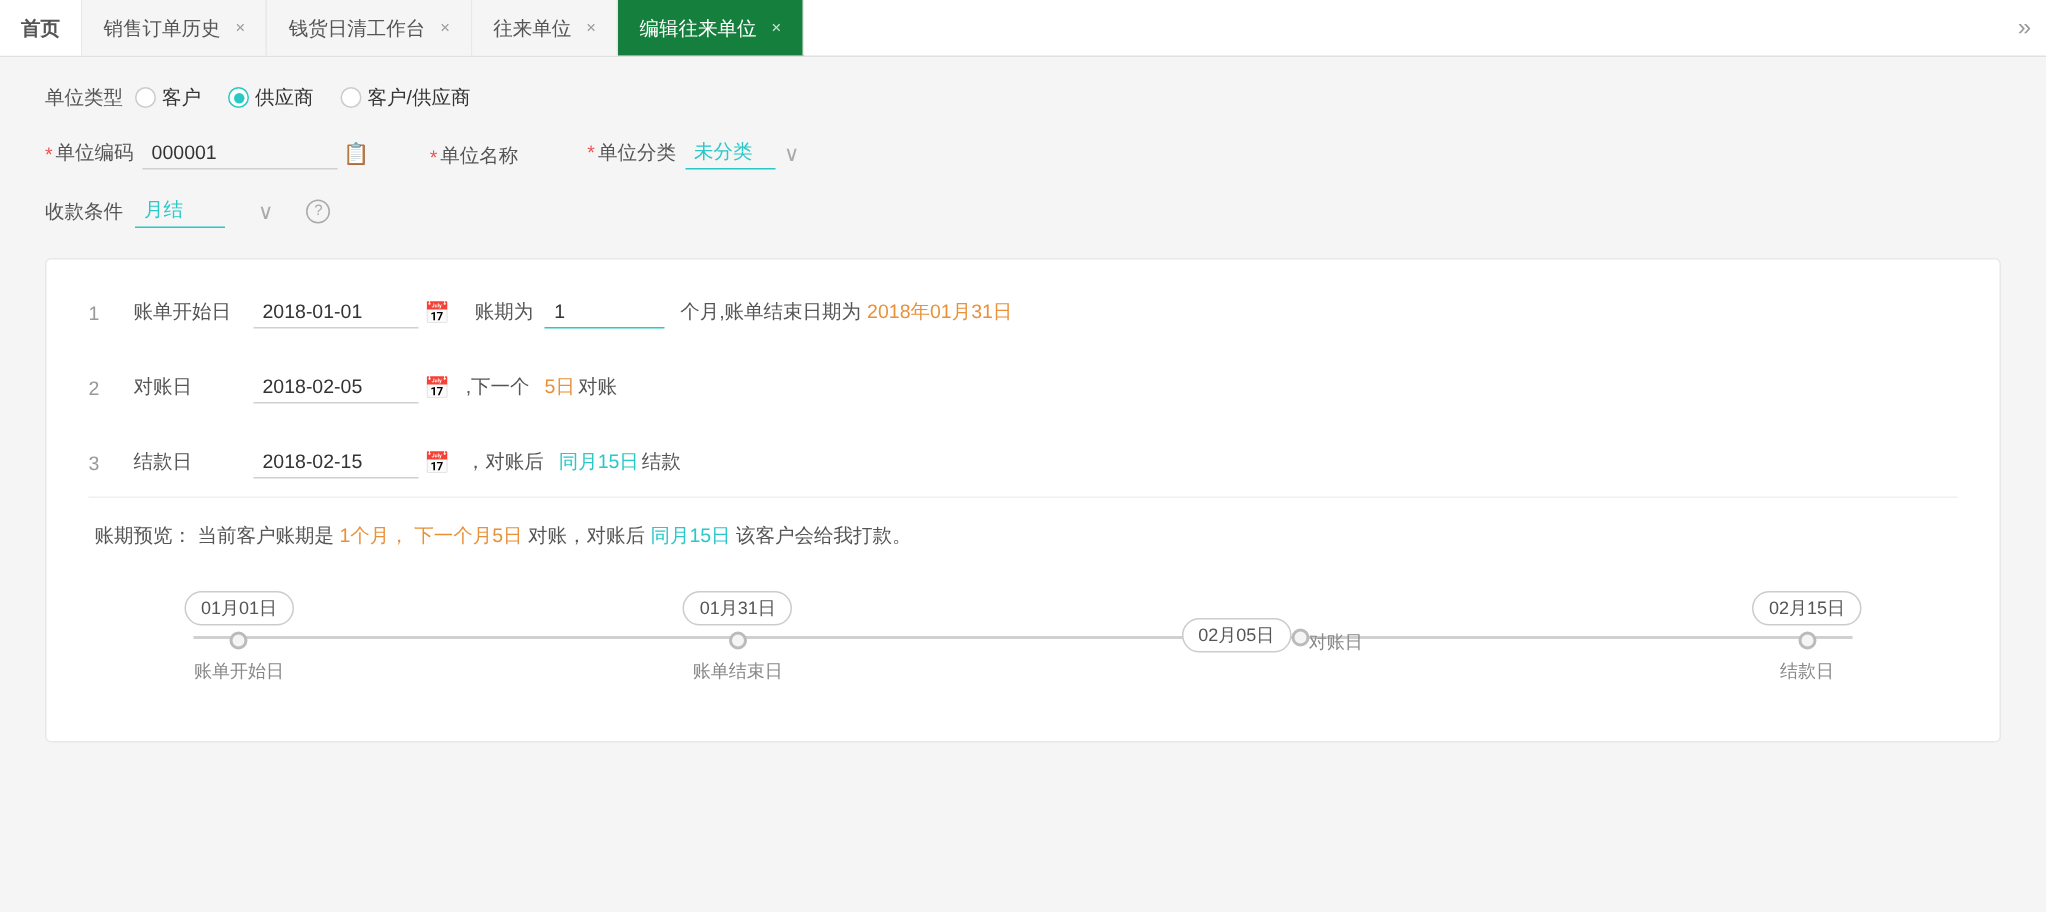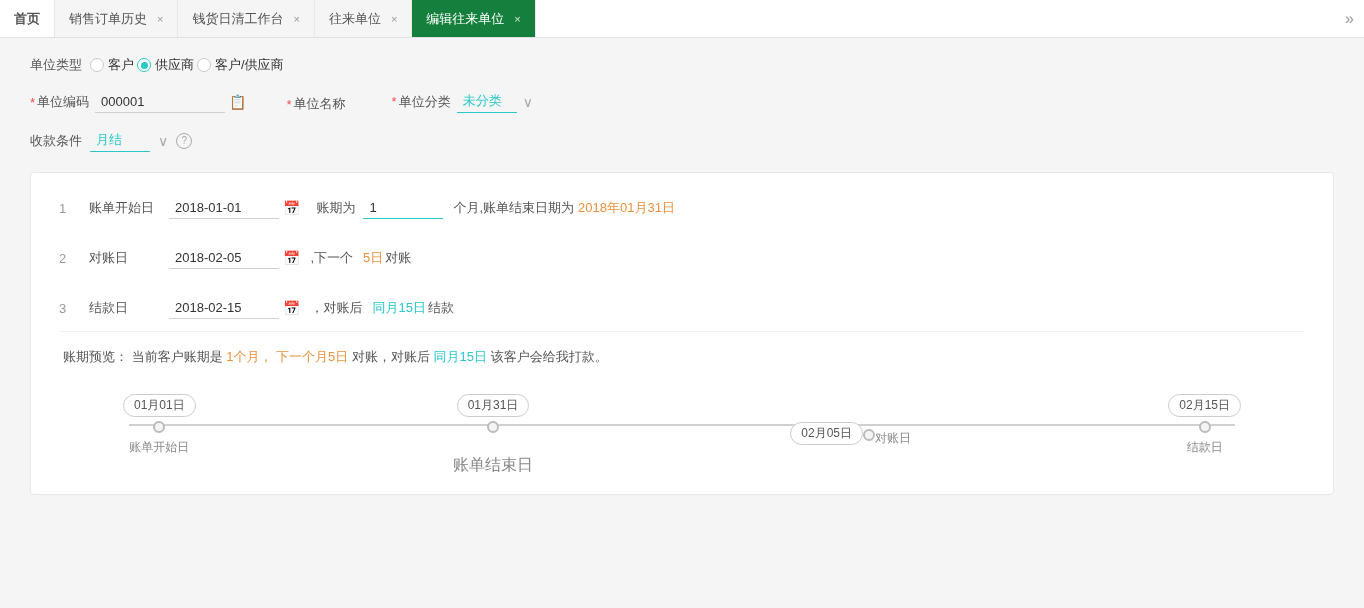--- a/index.html
+++ b/index.html
@@ -70,21 +70,21 @@
       margin-right: 8px;
       font-size: 13px;
     }
     .required-star {
       color: #f05050;
       margin-right: 2px;
     }
     .radio-group {
       display: flex;
       align-items: center;
-      gap: 3px;
+      gap: 18px;
     }
     .radio-item {
       display: flex;
       align-items: center;
       gap: 4px;
       cursor: pointer;
       font-size: 13px;
     }
     .radio-circle {
       width: 14px;
@@ -123,21 +123,21 @@
     .field-icon {
       color: #aaa;
       margin-left: 4px;
       cursor: pointer;
       font-size: 14px;
     }
 
     .select-group {
       display: flex;
       align-items: center;
-      gap: 4px;
+      gap: 18px;
     }
     .select-value {
       color: #2ac8c8;
       font-size: 13px;
       border-bottom: 1.5px solid #2ac8c8;
       padding: 2px 6px;
       min-width: 60px;
     }
     .chevron-down {
       color: #999;
@@ -360,21 +360,21 @@
 
         <div style="display:flex; flex-direction:column; align-items:center;">
           <div style="border:1px solid #ccc; border-radius:12px; padding:2px 10px; font-size:12px; color:#555; background:#fff; white-space:nowrap; margin-bottom:4px;">01月01日</div>
           <div style="width:12px; height:12px; border-radius:50%; border:2px solid #bbb; background:#f5f5f5;"></div>
           <div style="font-size:12px; color:#888; margin-top:6px; white-space:nowrap;">账单开始日</div>
         </div>
 
         <div style="display:flex; flex-direction:column; align-items:center;">
           <div style="border:1px solid #ccc; border-radius:12px; padding:2px 10px; font-size:12px; color:#555; background:#fff; white-space:nowrap; margin-bottom:4px;">01月31日</div>
           <div style="width:12px; height:12px; border-radius:50%; border:2px solid #bbb; background:#f5f5f5;"></div>
-          <div style="font-size:16px; color:#888; margin-top:22px; white-space:nowrap;">账单结束日</div>
+          <div style="font-size:12px; color:#888; margin-top:6px; white-space:nowrap;">账单结束日</div>
         </div>
 
         <div style="display:flex; flex-direction:row; align-items:center;">
           <div style="border:1px solid #ccc; border-radius:12px; padding:2px 10px; font-size:12px; color:#555; background:#fff; white-space:nowrap; margin-bottom:4px;">02月05日</div>
           <div style="width:12px; height:12px; border-radius:50%; border:2px solid #bbb; background:#f5f5f5;"></div>
           <div style="font-size:12px; color:#888; margin-top:6px; white-space:nowrap;">对账日</div>
         </div>
 
         <div style="display:flex; flex-direction:column; align-items:center;">
           <div style="border:1px solid #ccc; border-radius:12px; padding:2px 10px; font-size:12px; color:#555; background:#fff; white-space:nowrap; margin-bottom:4px;">02月15日</div>

